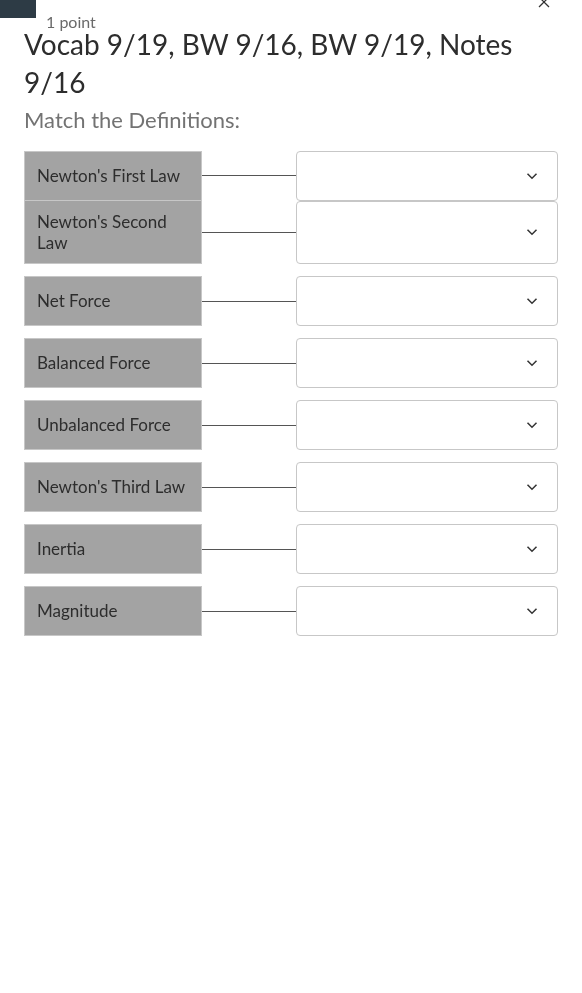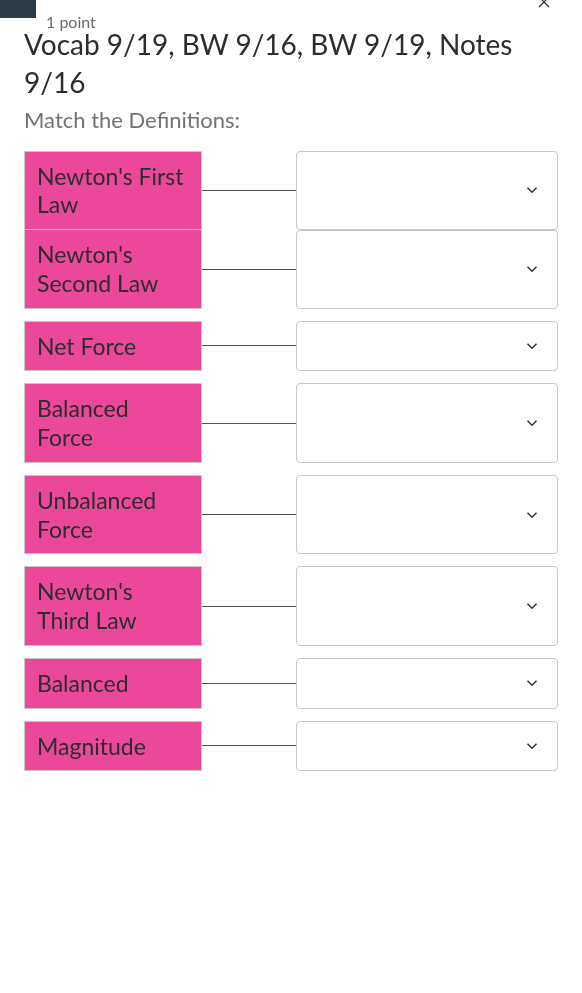--- a/index.html
+++ b/index.html
@@ -66,23 +66,23 @@
       padding: 0 24px;
     }
     .match-row {
       display: flex;
       align-items: stretch;
       margin-bottom: 12px;
     }
     .term-box {
       width: 178px;
       border: 1px solid #c7c7c7;
-      background: #ec4899;
+      background: #a3a3a3;
       padding: 10px 12px;
-      font-size: 23px;
+      font-size: 17px;
       color: #2d2d2d;
       line-height: 1.25;
       display: flex;
       align-items: center;
       min-height: 50px;
     }
     .connector {
       width: 94px;
       display: flex;
       align-items: center;
@@ -230,21 +230,21 @@
     <div class="select-box">
       <span class="chevron-down">
         <svg viewBox="0 0 24 24">
             <polyline points="6 9 12 15 18 9"></polyline>
           </svg>
       </span>
     </div>
   </div>
 
   <div class="match-row">
-    <div class="term-box">Balanced</div>
+    <div class="term-box">Inertia</div>
     <div class="connector">
         <div class="connector-line"></div>
       </div>
     <div class="select-box">
       <span class="chevron-down">
         <svg viewBox="0 0 24 24">
             <polyline points="6 9 12 15 18 9"></polyline>
           </svg>
       </span>
     </div>

